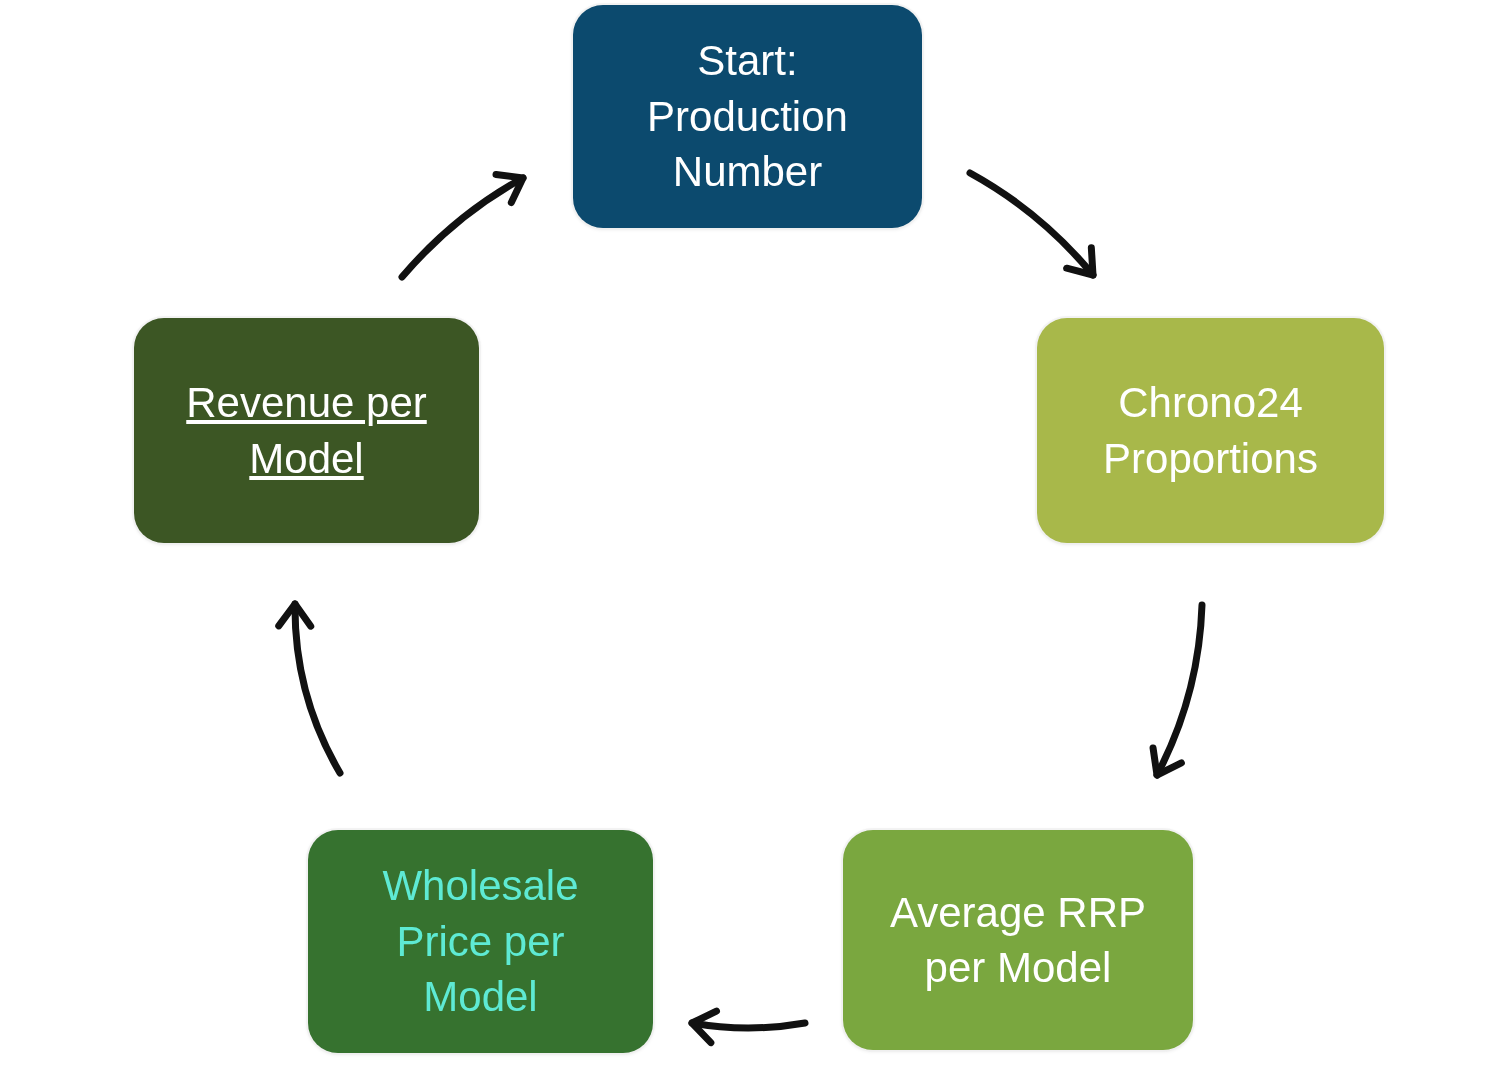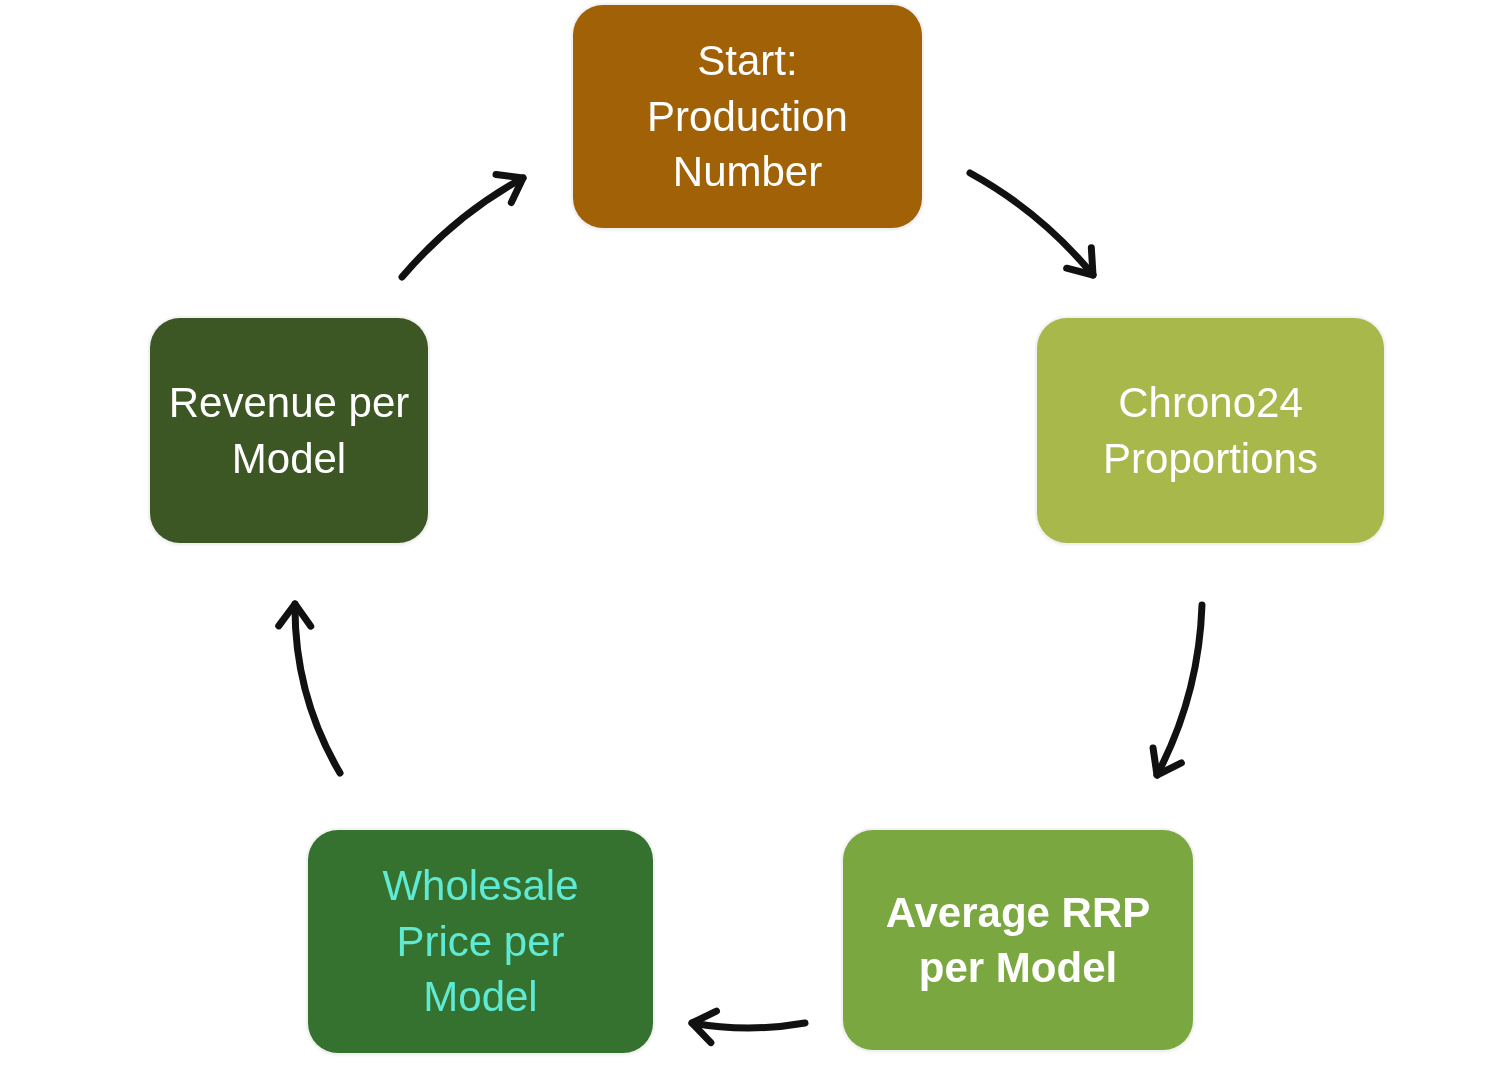--- a/index.html
+++ b/index.html
@@ -33,21 +33,21 @@
     font-size: 42px;
     line-height: 1.32;
     font-weight: 400;
     white-space: pre-line;
     box-shadow: 0 0 0 2px rgba(240,240,240,0.7), 0 1px 4px rgba(0,0,0,0.12);
   }
   .node-top          { left: 573px;  top: 5px;   width: 349px; height: 223px; }
   .node-right        { left: 1010px; top: 318px; width: 347px; height: 225px; margin-left: 27px; }
   .node-bottom-right { left: 843px;  top: 830px; width: 350px; height: 220px; }
   .node-bottom-left  { left: 308px;  top: 830px; width: 345px; height: 223px; }
-  .node-left         { left: 150px;  top: 318px; width: 278px; height: 225px; }
+  .node-left         { left: 134px;  top: 318px; width: 345px; height: 225px; text-decoration: underline; }
   .arrow-path {
     fill: none;
     stroke-width: 7px;
     stroke-linecap: round;
   }
 </style>
 </head>
 <body>
 
 <div class="canvas">
@@ -63,28 +63,28 @@
 
     <path class="arrow-path" d="M 1202 605 Q 1199 695 1157 775" marker-end="url(#arrowhead)" stroke="#111111"></path>
 
     <path class="arrow-path" d="M 805 1023 Q 748 1033 692 1023" marker-end="url(#arrowhead)" stroke="#111111"></path>
 
     <path class="arrow-path" d="M 340 773 Q 294 695 295 604" marker-end="url(#arrowhead)" stroke="#111111"></path>
 
     <path class="arrow-path" d="M 402 277 Q 455 215 523 178" marker-end="url(#arrowhead)" stroke="#111111"></path>
   </svg>
 
-  <div class="node node-top" style="background-color: #a16207; color: rgb(255, 255, 255);">Start:
+  <div class="node node-top" style="background-color: #0c4a6e; color: rgb(255, 255, 255);">Start:
 Production
 Number</div>
 
   <div class="node node-right" style="background-color: rgb(168, 184, 74); color: rgb(255, 255, 255);">Chrono24
 Proportions</div>
 
-  <div class="node node-bottom-right" style="background-color: rgb(122, 167, 63); color: rgb(255, 255, 255); font-weight: bold;">Average RRP
+  <div class="node node-bottom-right" style="background-color: rgb(122, 167, 63); color: rgb(255, 255, 255);">Average RRP
 per Model</div>
 
   <div class="node node-bottom-left" style="background-color: rgb(54, 114, 47); color: #5eead4;">Wholesale
 Price per
 Model</div>
 
   <div class="node node-left" style="background-color: rgb(60, 86, 36); color: rgb(255, 255, 255);">Revenue per
 Model</div>
 
 </div>

